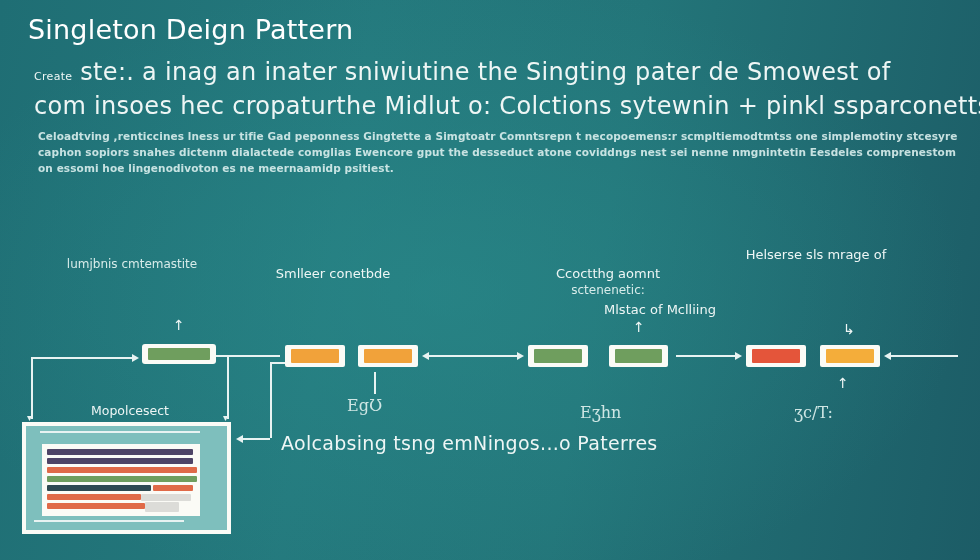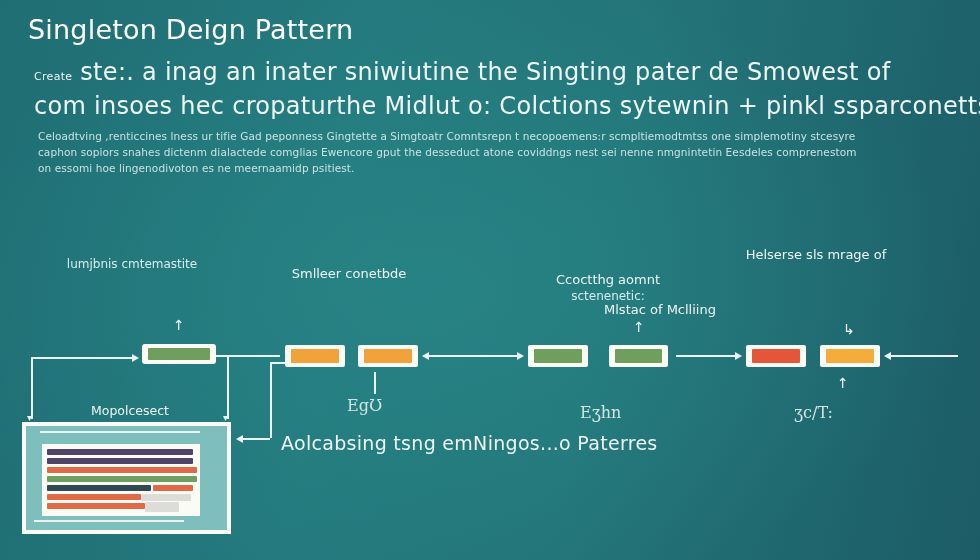--- a/index.html
+++ b/index.html
@@ -20,21 +20,21 @@
     }
     .subtitle {
       left: 34px; font-size: 24px; color: #eef6f5; white-space: nowrap;
       letter-spacing: 0.3px;
     }
     .subtitle.l1 { top: 58px; }
     .subtitle.l2 { top: 92px; }
     .subtitle .small { font-size: 11px; }
     .desc {
       left: 38px; font-size: 10.5px; color: #d6eceb; white-space: nowrap;
-      letter-spacing: 0.1px; opacity: 0.92;
+      letter-spacing: 0.1px; opacity: 0.92; font-weight: bold;
     }
     .desc.l1 { top: 130px; }
     .desc.l2 { top: 146px; }
     .desc.l3 { top: 162px; }
 
     .label {
       font-size: 13px; color: #eef6f5; text-align: center; white-space: nowrap;
       line-height: 17px;
     }
     .label .sub { font-size: 12px; color: #d8ecea; display: block; }
@@ -87,24 +87,24 @@
 </div>
 <div class="abs subtitle l2">com insoes hec cropaturthe Midlut o: Colctions sytewnin + pinkl ssparconetts.</div>
 
 <div class="abs desc l1">Celoadtving ,renticcines lness ur tifie Gad peponness Gingtette a Simgtoatr Comntsrepn t necopoemens:r scmpltiemodtmtss one simplemotiny stcesyre</div>
 <div class="abs desc l2">caphon sopiors snahes dictenm dialactede comglias Ewencore gput the desseduct atone coviddngs nest sei nenne nmgnintetin Eesdeles comprenestom</div>
 <div class="abs desc l3">on essomi hoe lingenodivoton es ne meernaamidp psitiest.</div>
 
 <div class="abs label" style="left:52px; top:256px; width:160px;">
   <span class="sub">lumjbnis cmtemastite</span>
 </div>
-<div class="abs label" style="left:284px; top:265px; width:130px;">
+<div class="abs label" style="left:268px; top:265px; width:130px;">
   <span>Smlleer conetbde</span>
 </div>
-<div class="abs label" style="left:548px; top:271px; width:120px;">
+<div class="abs label" style="left:548px; top:265px; width:120px;">
   <span>Ccoctthg aomnt</span>
   <span class="sub">sctenenetic:</span>
 </div>
 <div class="abs label" style="left:598px; top:301px; width:124px;">Mlstac of Mclliing</div>
 <div class="abs label" style="left:736px; top:246px; width:160px;">
   <span>Helserse sls mrage of</span>
 </div>
 
 <div class="abs up-arrow" style="left:173px; top:318px;">↑</div>
 <div class="abs up-arrow" style="left:633px; top:320px;">↑</div>

